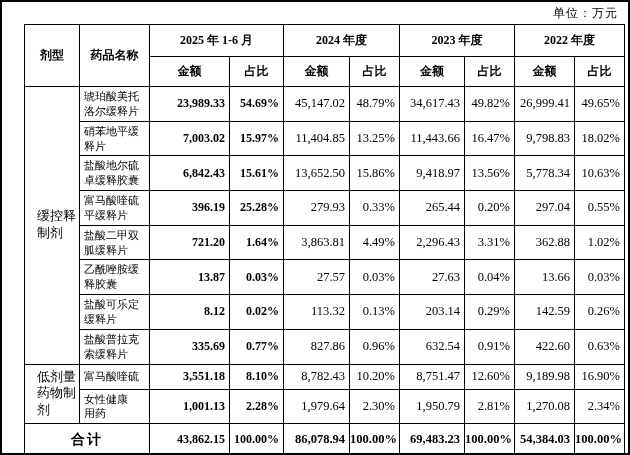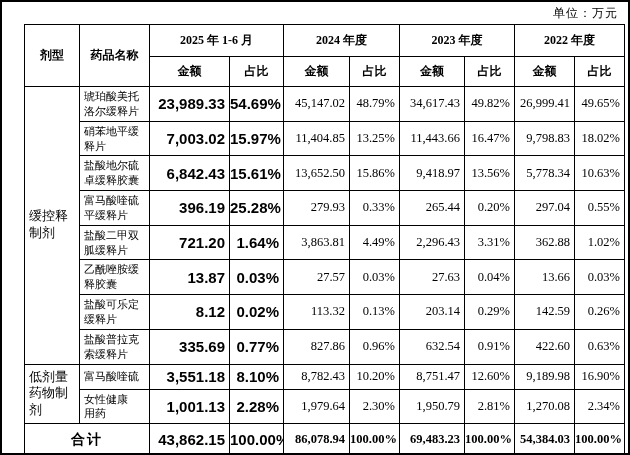--- a/index.html
+++ b/index.html
@@ -41,40 +41,40 @@
     text-align: center;
   }
   tr.hdr-row-1 th { height: 32px; }
   tr.hdr-row-2 th { height: 30px; }
   tr.row-2line { height: 34px; }
   tr.row-1line { height: 25px; }
   tr.total-row { height: 32px; }
   td.cell-form {
     font-size: 13px;
     text-align: left;
-    padding-left: 4px;
+    padding-left: 12px;
     white-space: pre-line;
     line-height: 1.3;
   }
   td.cell-name {
     font-size: 11px;
     text-align: left;
     padding: 2px 2px 2px 4px;
     white-space: pre-line;
     line-height: 1.35;
   }
   td.cell-num {
     font-size: 12.5px;
     text-align: right;
     padding-right: 4px;
   }
   td.cell-num.cur {
-    font-family: Liberation Sans, sans-serif;
+    font-family: Liberation Serif, serif;
     font-weight: bold;
-    font-size: 15px;
+    font-size: 12px;
   }
   td.cell-num.bold { font-weight: bold; }
   td.cell-total-label {
     font-size: 14px;
     font-weight: bold;
     text-align: center;
     letter-spacing: 2px;
   }
 </style>
 </head>

